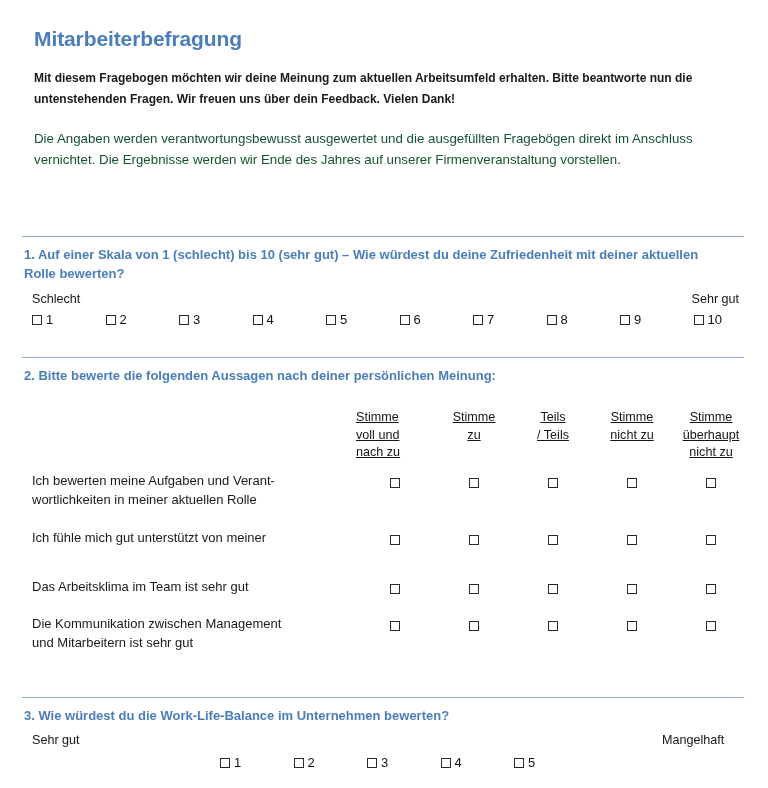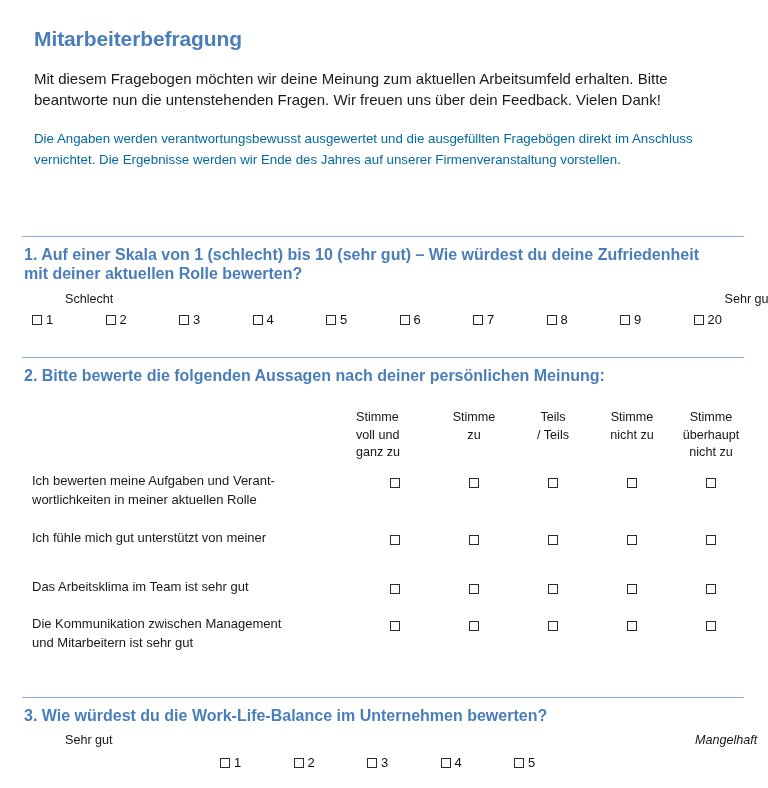--- a/index.html
+++ b/index.html
@@ -29,55 +29,56 @@
     font-size: 21px;
     font-weight: bold;
     letter-spacing: -0.1px;
     margin: 0;
     padding-top: 26px;
     line-height: 26px;
   }
 
   
   .intro {
-    font-size: 15px;
+    font-size: 12px;
     line-height: 21px;
     margin: 0;
     padding-top: 16px;
     max-width: 712px;
     color: #1a1a1a;
+    font-weight: bold;
   }
   .note-block {
     padding-top: 18px;
   }
   .note-label {
     font-size: 13.3px;
     font-weight: bold;
     line-height: 21px;
     color: #101010;
   }
   .note-text {
     font-size: 13.3px;
     line-height: 21px;
     max-width: 716px;
-    color: #0369a1;
+    color: #14532d;
   }
 
   
   .divider {
     height: 0;
     border-top: 1.3px solid #8faadc;
     width: 722px;
     margin: 0;
   }
 
   
   .q-heading {
     color: #4a7ebb;
-    font-size: 16px;
+    font-size: 13px;
     font-weight: bold;
     line-height: 19px;
     max-width: 700px;
     margin: 0;
   }
 
   
   .cb {
     display: inline-block;
     width: 10px;
@@ -96,21 +97,20 @@
   .scale-item .num {
     margin-left: 4px;
     font-weight: normal;
   }
 
   .edge-label {
     position: absolute;
     font-size: 12.6px;
     color: #161616;
     white-space: nowrap;
-    margin-left: 33px;
   }
 
   
   #q1-section { position: absolute; left: 22px; top: 236px; width: 724px; }
   #q1-section .divider { position: absolute; left: 0; top: 0; }
   #q1-section .q-heading { position: absolute; left: 2px; top: 9px; width: 700px; }
   #q1-scale { position: absolute; left: 0; top: 56px; height: 40px; width: 724px; }
 
   
   #q2-section { position: absolute; left: 22px; top: 357px; width: 724px; }
@@ -127,20 +127,21 @@
     position: relative;
     height: 62px;
   }
   .col-head {
     position: absolute;
     font-size: 12.6px;
     line-height: 17.5px;
     color: #161616;
     width: 78px;
     top: 0;
+    text-decoration: underline;
   }
   .col-head.left   { text-align: left; }
   .col-head.center { text-align: center; }
 
   .matrix-row {
     position: relative;
   }
   .row-label {
     position: absolute;
     left: 10px;
@@ -182,33 +183,33 @@
       <span class="edge-label" id="q1-right" style="left: 669.5px; top: 0px;">Sehr gut</span>
     <span class="scale-item" style="left: 10px; top: 20px;"><span class="cb"></span><span class="num">1</span></span>
         <span class="scale-item" style="left: 83.5px; top: 20px;"><span class="cb"></span><span class="num">2</span></span>
         <span class="scale-item" style="left: 157px; top: 20px;"><span class="cb"></span><span class="num">3</span></span>
         <span class="scale-item" style="left: 230.5px; top: 20px;"><span class="cb"></span><span class="num">4</span></span>
         <span class="scale-item" style="left: 304px; top: 20px;"><span class="cb"></span><span class="num">5</span></span>
         <span class="scale-item" style="left: 377.5px; top: 20px;"><span class="cb"></span><span class="num">6</span></span>
         <span class="scale-item" style="left: 451px; top: 20px;"><span class="cb"></span><span class="num">7</span></span>
         <span class="scale-item" style="left: 524.5px; top: 20px;"><span class="cb"></span><span class="num">8</span></span>
         <span class="scale-item" style="left: 598px; top: 20px;"><span class="cb"></span><span class="num">9</span></span>
-        <span class="scale-item" style="left: 671.5px; top: 20px;"><span class="cb"></span><span class="num">20</span></span>
+        <span class="scale-item" style="left: 671.5px; top: 20px;"><span class="cb"></span><span class="num">10</span></span>
       </div>
   </section>
 
   <section id="q2-section">
     <div class="divider"></div>
     <div class="q-heading">2. Bitte bewerte die folgenden Aussagen nach deiner persönlichen Meinung:</div>
     <div class="matrix">
       <div class="matrix-head" id="matrix-head">
           <div class="col-head left" style="left: 334px;">
             <div>Stimme</div>
             <div>voll und</div>
-            <div>ganz zu</div>
+            <div>nach zu</div>
           </div>
           <div class="col-head center" style="left: 413px;">
             <div>Stimme</div>
             <div>zu</div>
           </div>
           <div class="col-head center" style="left: 492px;">
             <div>Teils</div>
             <div>/ Teils</div>
           </div>
           <div class="col-head center" style="left: 571px;">
@@ -266,21 +267,21 @@
           </div>
         </div>
     </div>
   </section>
 
   <section id="q3-section">
     <div class="divider"></div>
     <div class="q-heading">3. Wie würdest du die Work-Life-Balance im Unternehmen bewerten?</div>
     <div id="q3-scale">
       <span class="edge-label" id="q3-left" style="left: 10px; top: 0px;">Sehr gut</span>
-      <span class="edge-label" id="q3-right" style="left: 640px; top: 0px; font-style: italic;">Mangelhaft</span>
+      <span class="edge-label" id="q3-right" style="left: 640px; top: 0px;">Mangelhaft</span>
     <span class="scale-item" style="left: 198px; top: 22px;"><span class="cb"></span><span class="num">1</span></span>
         <span class="scale-item" style="left: 271.5px; top: 22px;"><span class="cb"></span><span class="num">2</span></span>
         <span class="scale-item" style="left: 345px; top: 22px;"><span class="cb"></span><span class="num">3</span></span>
         <span class="scale-item" style="left: 418.5px; top: 22px;"><span class="cb"></span><span class="num">4</span></span>
         <span class="scale-item" style="left: 492px; top: 22px;"><span class="cb"></span><span class="num">5</span></span>
       </div>
   </section>
 
 </div>
 

